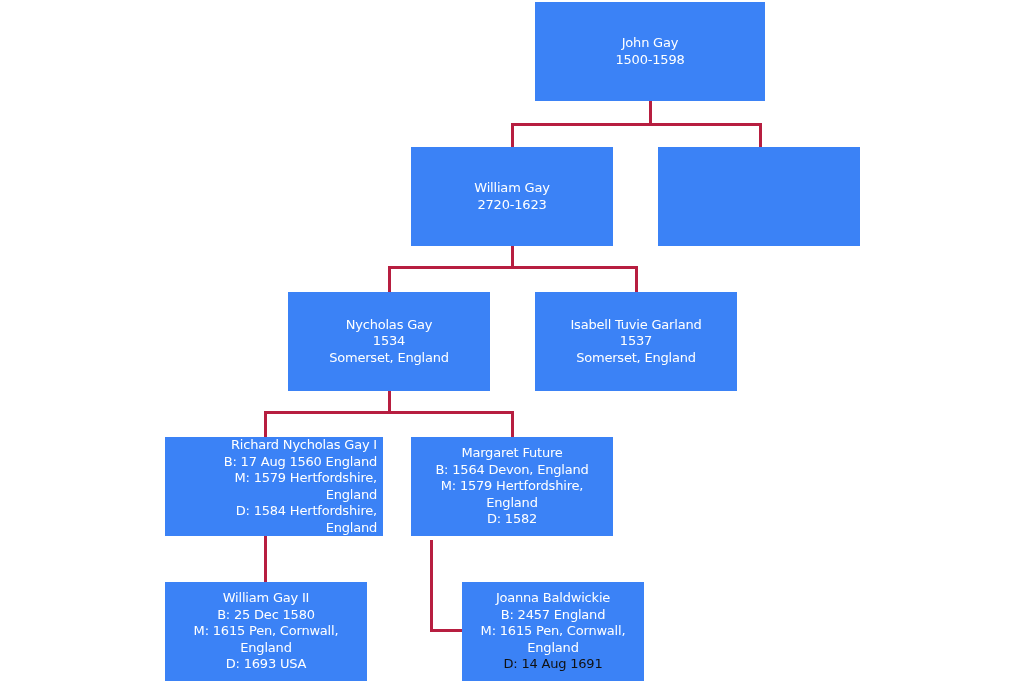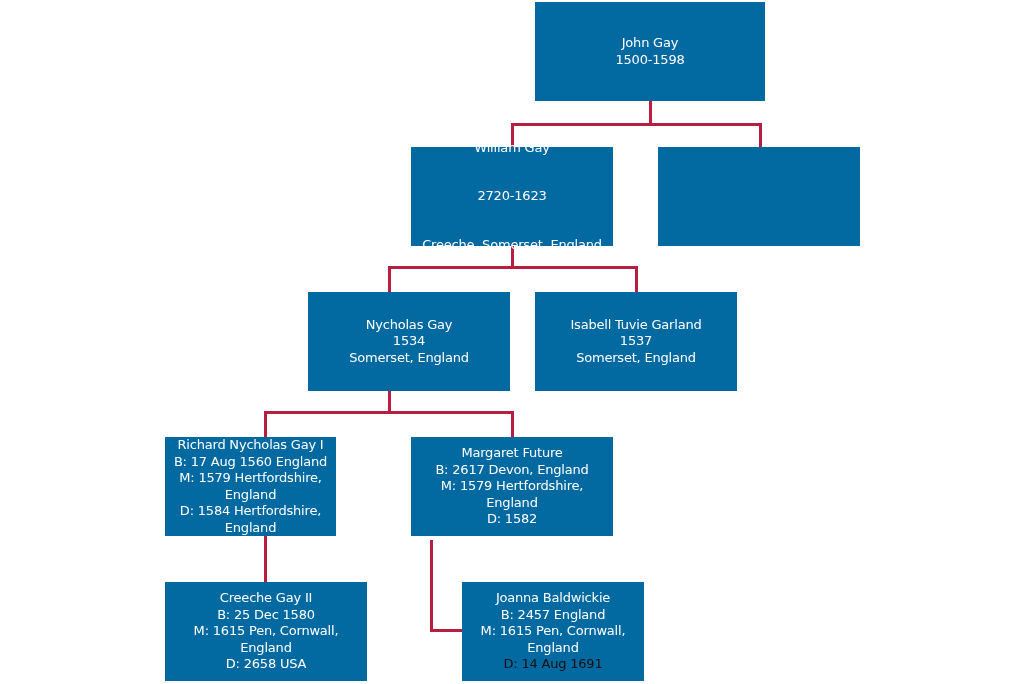--- a/index.html
+++ b/index.html
@@ -1,20 +1,20 @@
 <!DOCTYPE html>
 <html><head>
   <meta charset="utf-8">
   <style>
     html, body { margin: 0; padding: 0; background: #ffffff; }
     body { width: 1024px; height: 684px; position: relative; overflow: hidden;
            font-family: "DejaVu Sans", sans-serif; }
     #tree { position: absolute; left: 0; top: 0; width: 1024px; height: 684px; }
     .box {
-      position: absolute; background: #0369a1; color: #ffffff;
+      position: absolute; background: #3b82f6; color: #ffffff;
       display: flex; flex-direction: column; align-items: center; justify-content: center;
       text-align: center; font-size: 13px; line-height: 16.5px; box-sizing: border-box;
       padding: 0 6px; letter-spacing: -0.2px;
     }
     .box .line { display: block; white-space: nowrap; }
     .line.dark { color: #111111; }
     .conn { position: absolute; background: #b71e40; }
   </style>
 </head>
 <body>
@@ -38,63 +38,62 @@
 
   <div class="conn" style="left:264px;top:536px;width:3px;height:46px;"></div>
   <div class="conn" style="left:430px;top:540px;width:3px;height:92px;"></div>
   <div class="conn" style="left:430px;top:629px;width:32px;height:3px;"></div>
 
   <div class="box" style="left:535px;top:2px;width:230px;height:99px;">
     <span class="line">John Gay</span>
     <span class="line">1500-1598</span>
   </div>
 
-  <div class="box" style="left:411px;top:147px;width:202px;height:99px;gap:32px;">
+  <div class="box" style="left:411px;top:147px;width:202px;height:99px;">
     <span class="line">William Gay</span>
     <span class="line">2720-1623</span>
-    <span class="line">Creeche, Somerset, England</span>
   </div>
 
   <div class="box" style="left:658px;top:147px;width:202px;height:99px;"></div>
 
-  <div class="box" style="left:288px;top:292px;width:202px;height:99px;margin-left:20px;">
+  <div class="box" style="left:288px;top:292px;width:202px;height:99px;">
     <span class="line">Nycholas Gay</span>
     <span class="line">1534</span>
     <span class="line">Somerset, England</span>
   </div>
 
   <div class="box" style="left:535px;top:292px;width:202px;height:99px;">
     <span class="line">Isabell Tuvie Garland</span>
     <span class="line">1537</span>
     <span class="line">Somerset, England</span>
   </div>
 
-  <div class="box" style="left:165px;top:437px;width:171px;height:99px;">
+  <div class="box" style="left:165px;top:437px;width:218px;height:99px;align-items:flex-end;">
     <span class="line">Richard Nycholas Gay I</span>
     <span class="line">B: 17 Aug 1560 England</span>
     <span class="line">M: 1579 Hertfordshire,</span>
     <span class="line">England</span>
     <span class="line">D: 1584 Hertfordshire,</span>
     <span class="line">England</span>
   </div>
 
   <div class="box" style="left:411px;top:437px;width:202px;height:99px;text-align:right;">
     <span class="line">Margaret Future</span>
-    <span class="line">B: 2617 Devon, England</span>
+    <span class="line">B: 1564 Devon, England</span>
     <span class="line">M: 1579 Hertfordshire,</span>
     <span class="line">England</span>
     <span class="line">D: 1582</span>
   </div>
 
   <div class="box" style="left:165px;top:582px;width:202px;height:99px;">
-    <span class="line">Creeche Gay II</span>
+    <span class="line">William Gay II</span>
     <span class="line">B: 25 Dec 1580</span>
     <span class="line">M: 1615 Pen, Cornwall,</span>
     <span class="line">England</span>
-    <span class="line">D: 2658 USA</span>
+    <span class="line">D: 1693 USA</span>
   </div>
 
   <div class="box" style="left:462px;top:582px;width:182px;height:99px;">
     <span class="line">Joanna Baldwickie</span>
     <span class="line">B: 2457 England</span>
     <span class="line">M: 1615 Pen, Cornwall,</span>
     <span class="line">England</span>
     <span class="line dark">D: 14 Aug 1691</span>
   </div>
 

